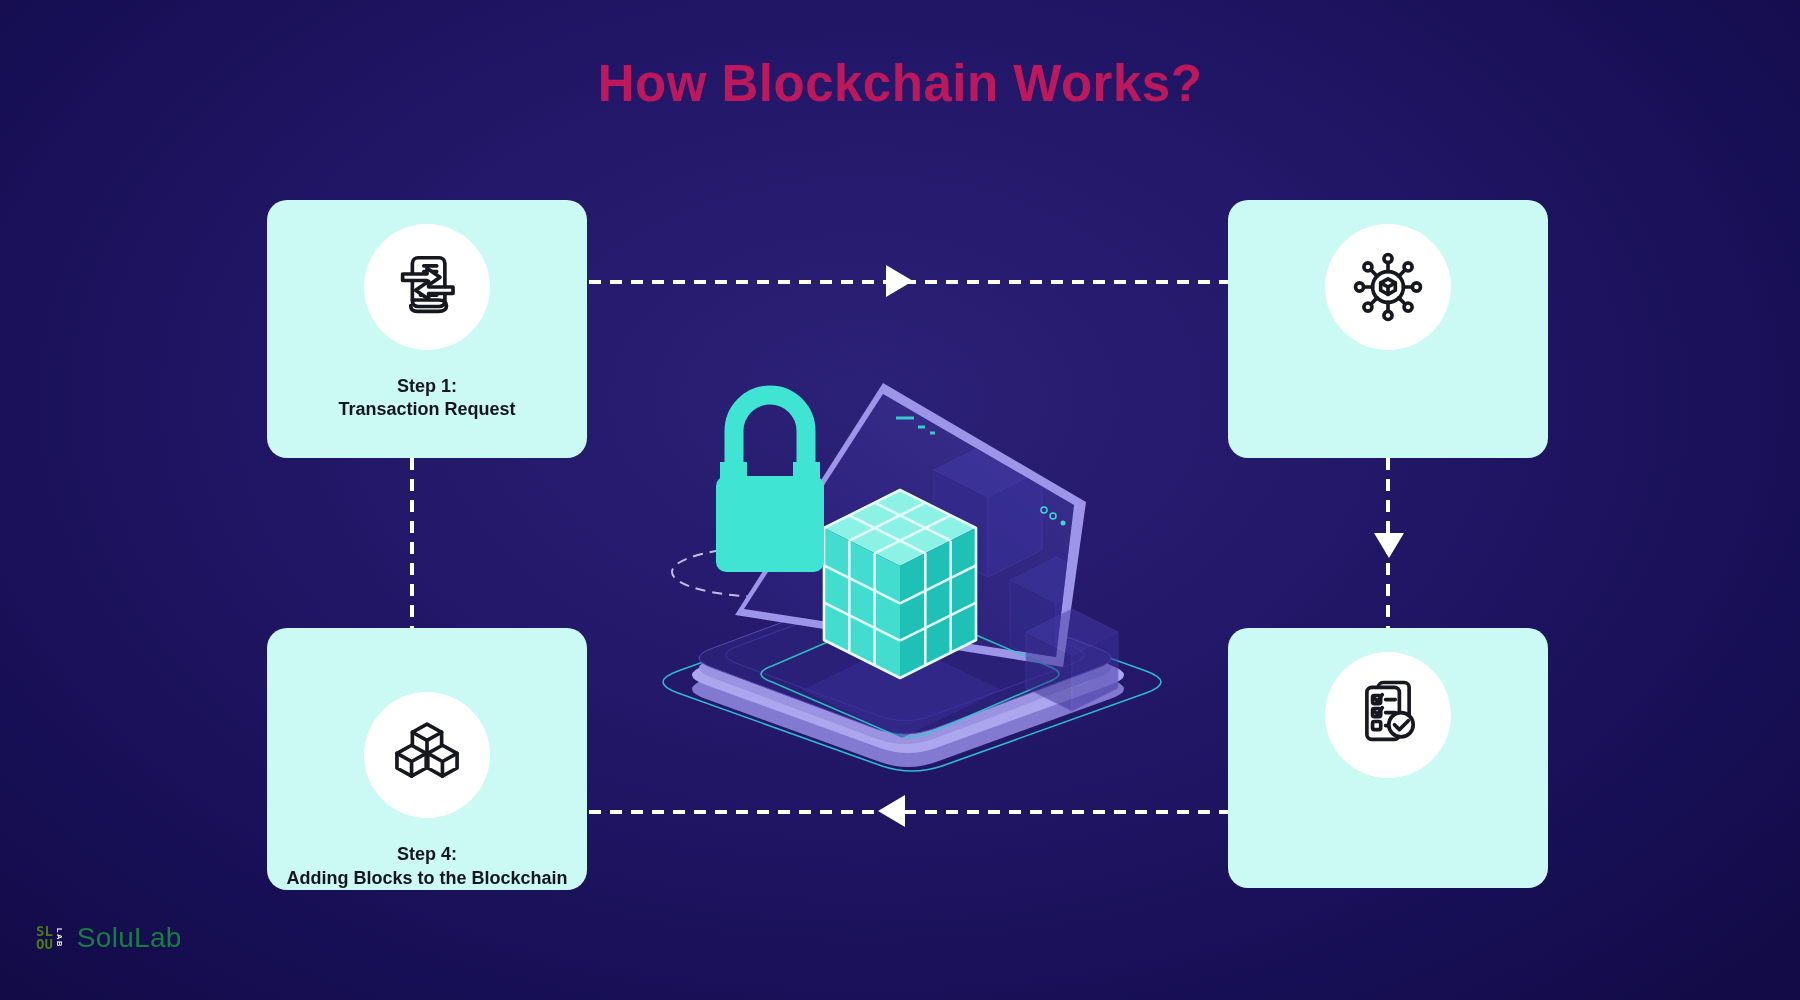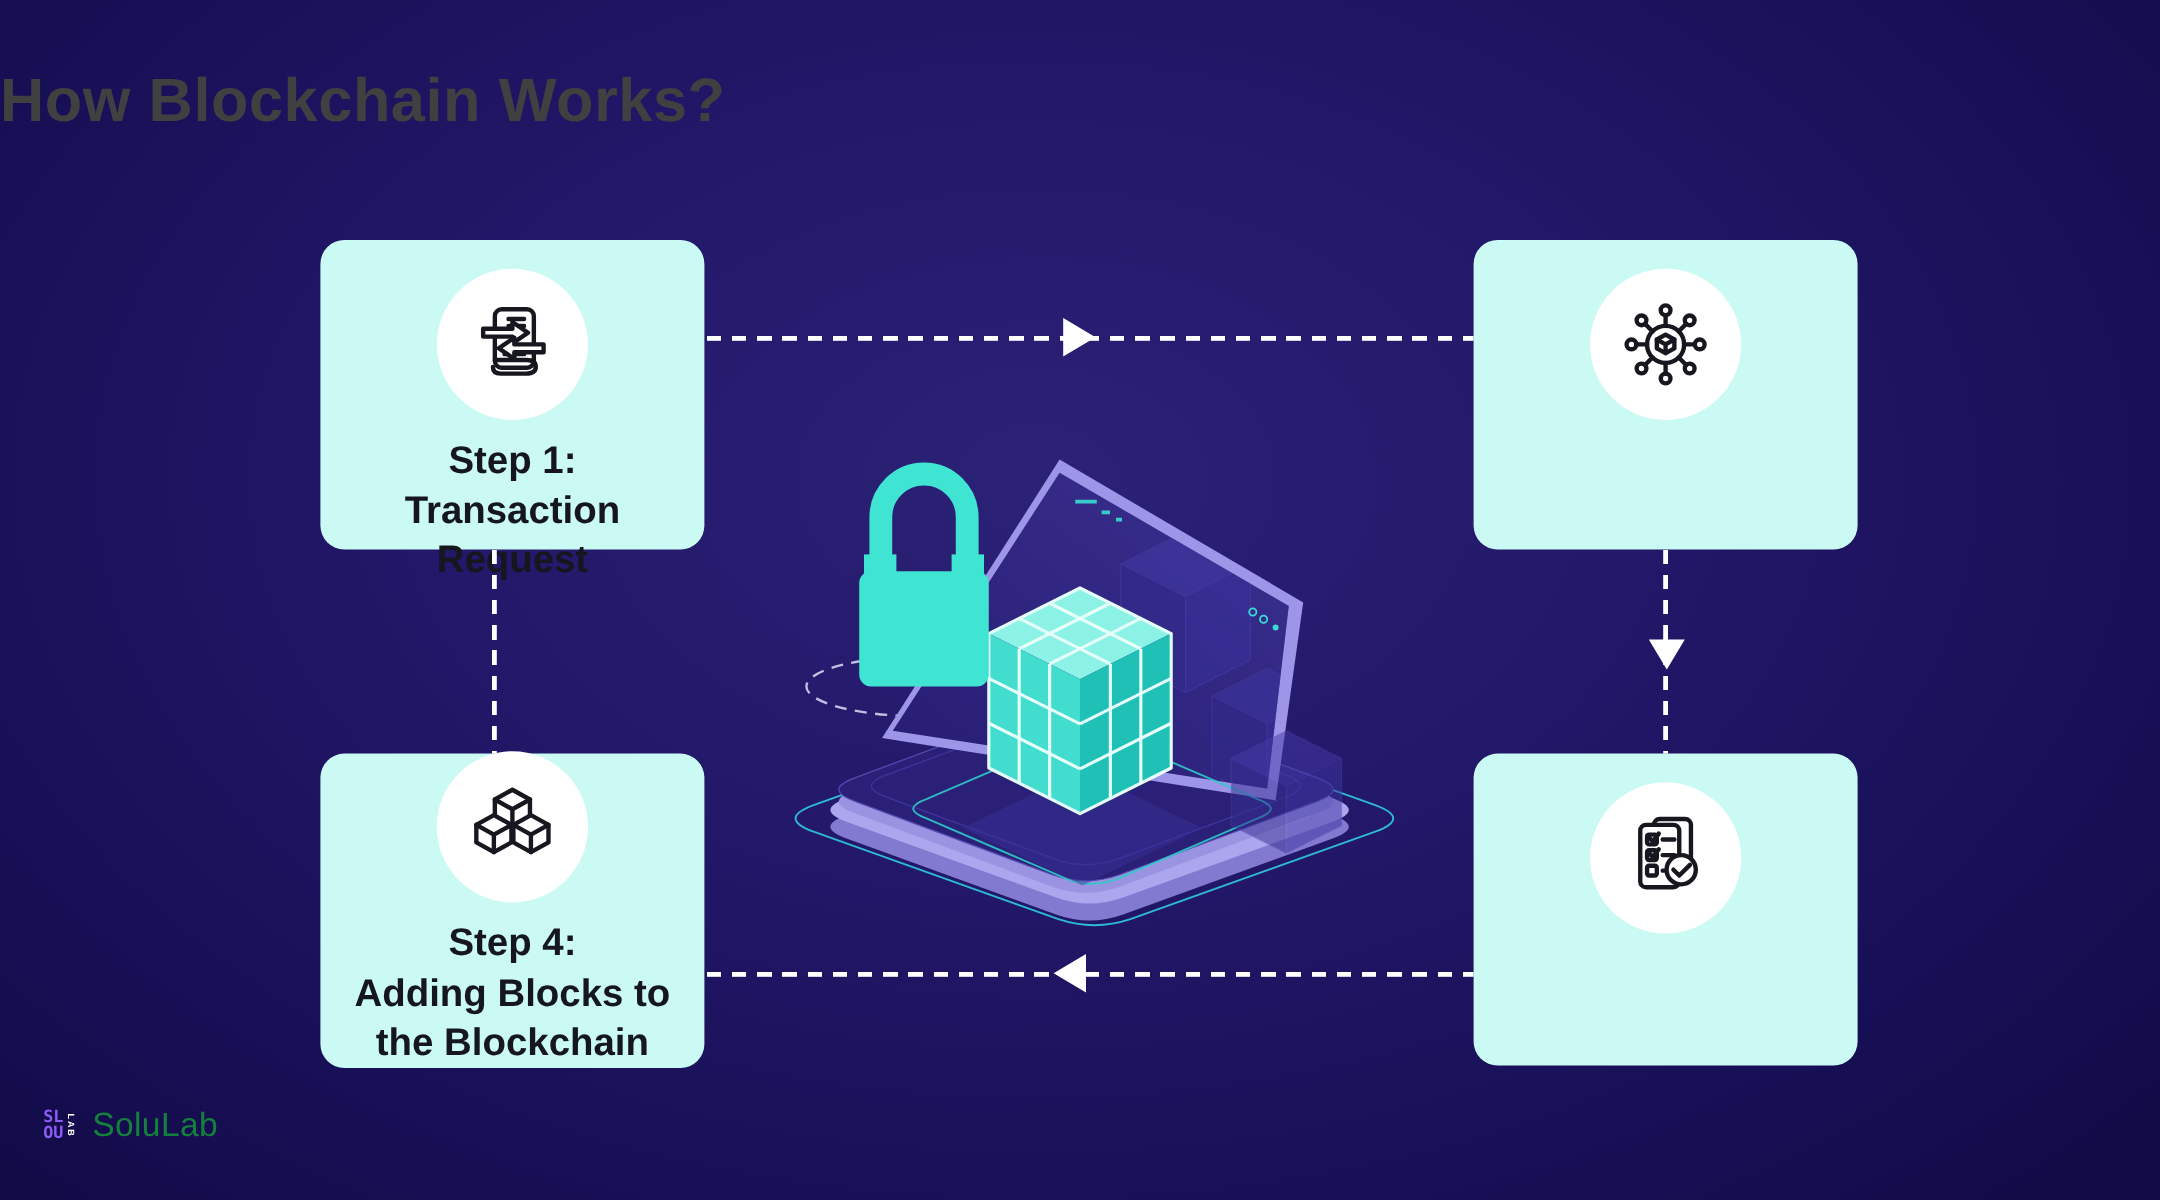--- a/index.html
+++ b/index.html
@@ -7,21 +7,21 @@
   body {
     position:relative;
     overflow:hidden;
     font-family:"Liberation Sans", sans-serif;
     background: radial-gradient(1250px 820px at 48% 40%,
       #2b2176 0%, #221768 42%, #170f55 78%, #120b47 100%);
   }
 
   .title {
     position:absolute; left:0; top:54px; width:100%;
-    text-align:left; color:#404040;
+    text-align:center; color:#be185d;
     font-size:51px; font-weight:800; letter-spacing:0.5px;
   }
 
   
   .card {
     position:absolute; width:320px;
     background:#cafaf3; border-radius:20px;
     display:flex; flex-direction:column; align-items:center;
     padding-top:24px;
   }
@@ -32,22 +32,22 @@
 
   .icon-circle {
     width:126px; height:126px; border-radius:50%;
     background:#ffffff;
     display:flex; align-items:center; justify-content:center;
     flex-shrink:0;
   }
   .icon-circle svg { width:78px; height:78px; }
 
   .step-text {
-    margin-top:13px; text-align:center;
-    font-size:32px; font-weight:600; color:#16161f;
+    margin-top:25px; text-align:center;
+    font-size:18px; font-weight:600; color:#16161f;
     line-height:1.3; padding:0 10px;
   }
   .step-text span { display:inline; }
 
   
   .dash-h {
     position:absolute; height:3.5px;
     background:repeating-linear-gradient(90deg,#ffffff 0 12px,transparent 12px 21px);
   }
   .dash-v {
@@ -70,21 +70,21 @@
   
   .illustration { position:absolute; left:620px; top:330px; width:560px; height:570px; }
 
   
   .brand { position:absolute; left:36px; top:922px; display:flex; align-items:center; }
   .brand-mark { display:flex; align-items:center; }
   .mark-grid {
     display:flex; flex-direction:column;
     font-family:"DejaVu Sans Mono", monospace;
     font-weight:700; font-size:14px; line-height:0.95;
-    color:#8b5cf6; letter-spacing:0px;
+    color:#4d7c0f; letter-spacing:0px;
   }
   .mark-lab {
     writing-mode:vertical-rl;
     font-size:7.5px; font-weight:700; color:#ffffff;
     letter-spacing:1.5px; margin-left:2px;
   }
   .brand-name { margin-left:13px; color:#15803d; font-size:28px; font-weight:500; letter-spacing:0.3px; }
 </style>
 </head>
 <body>

